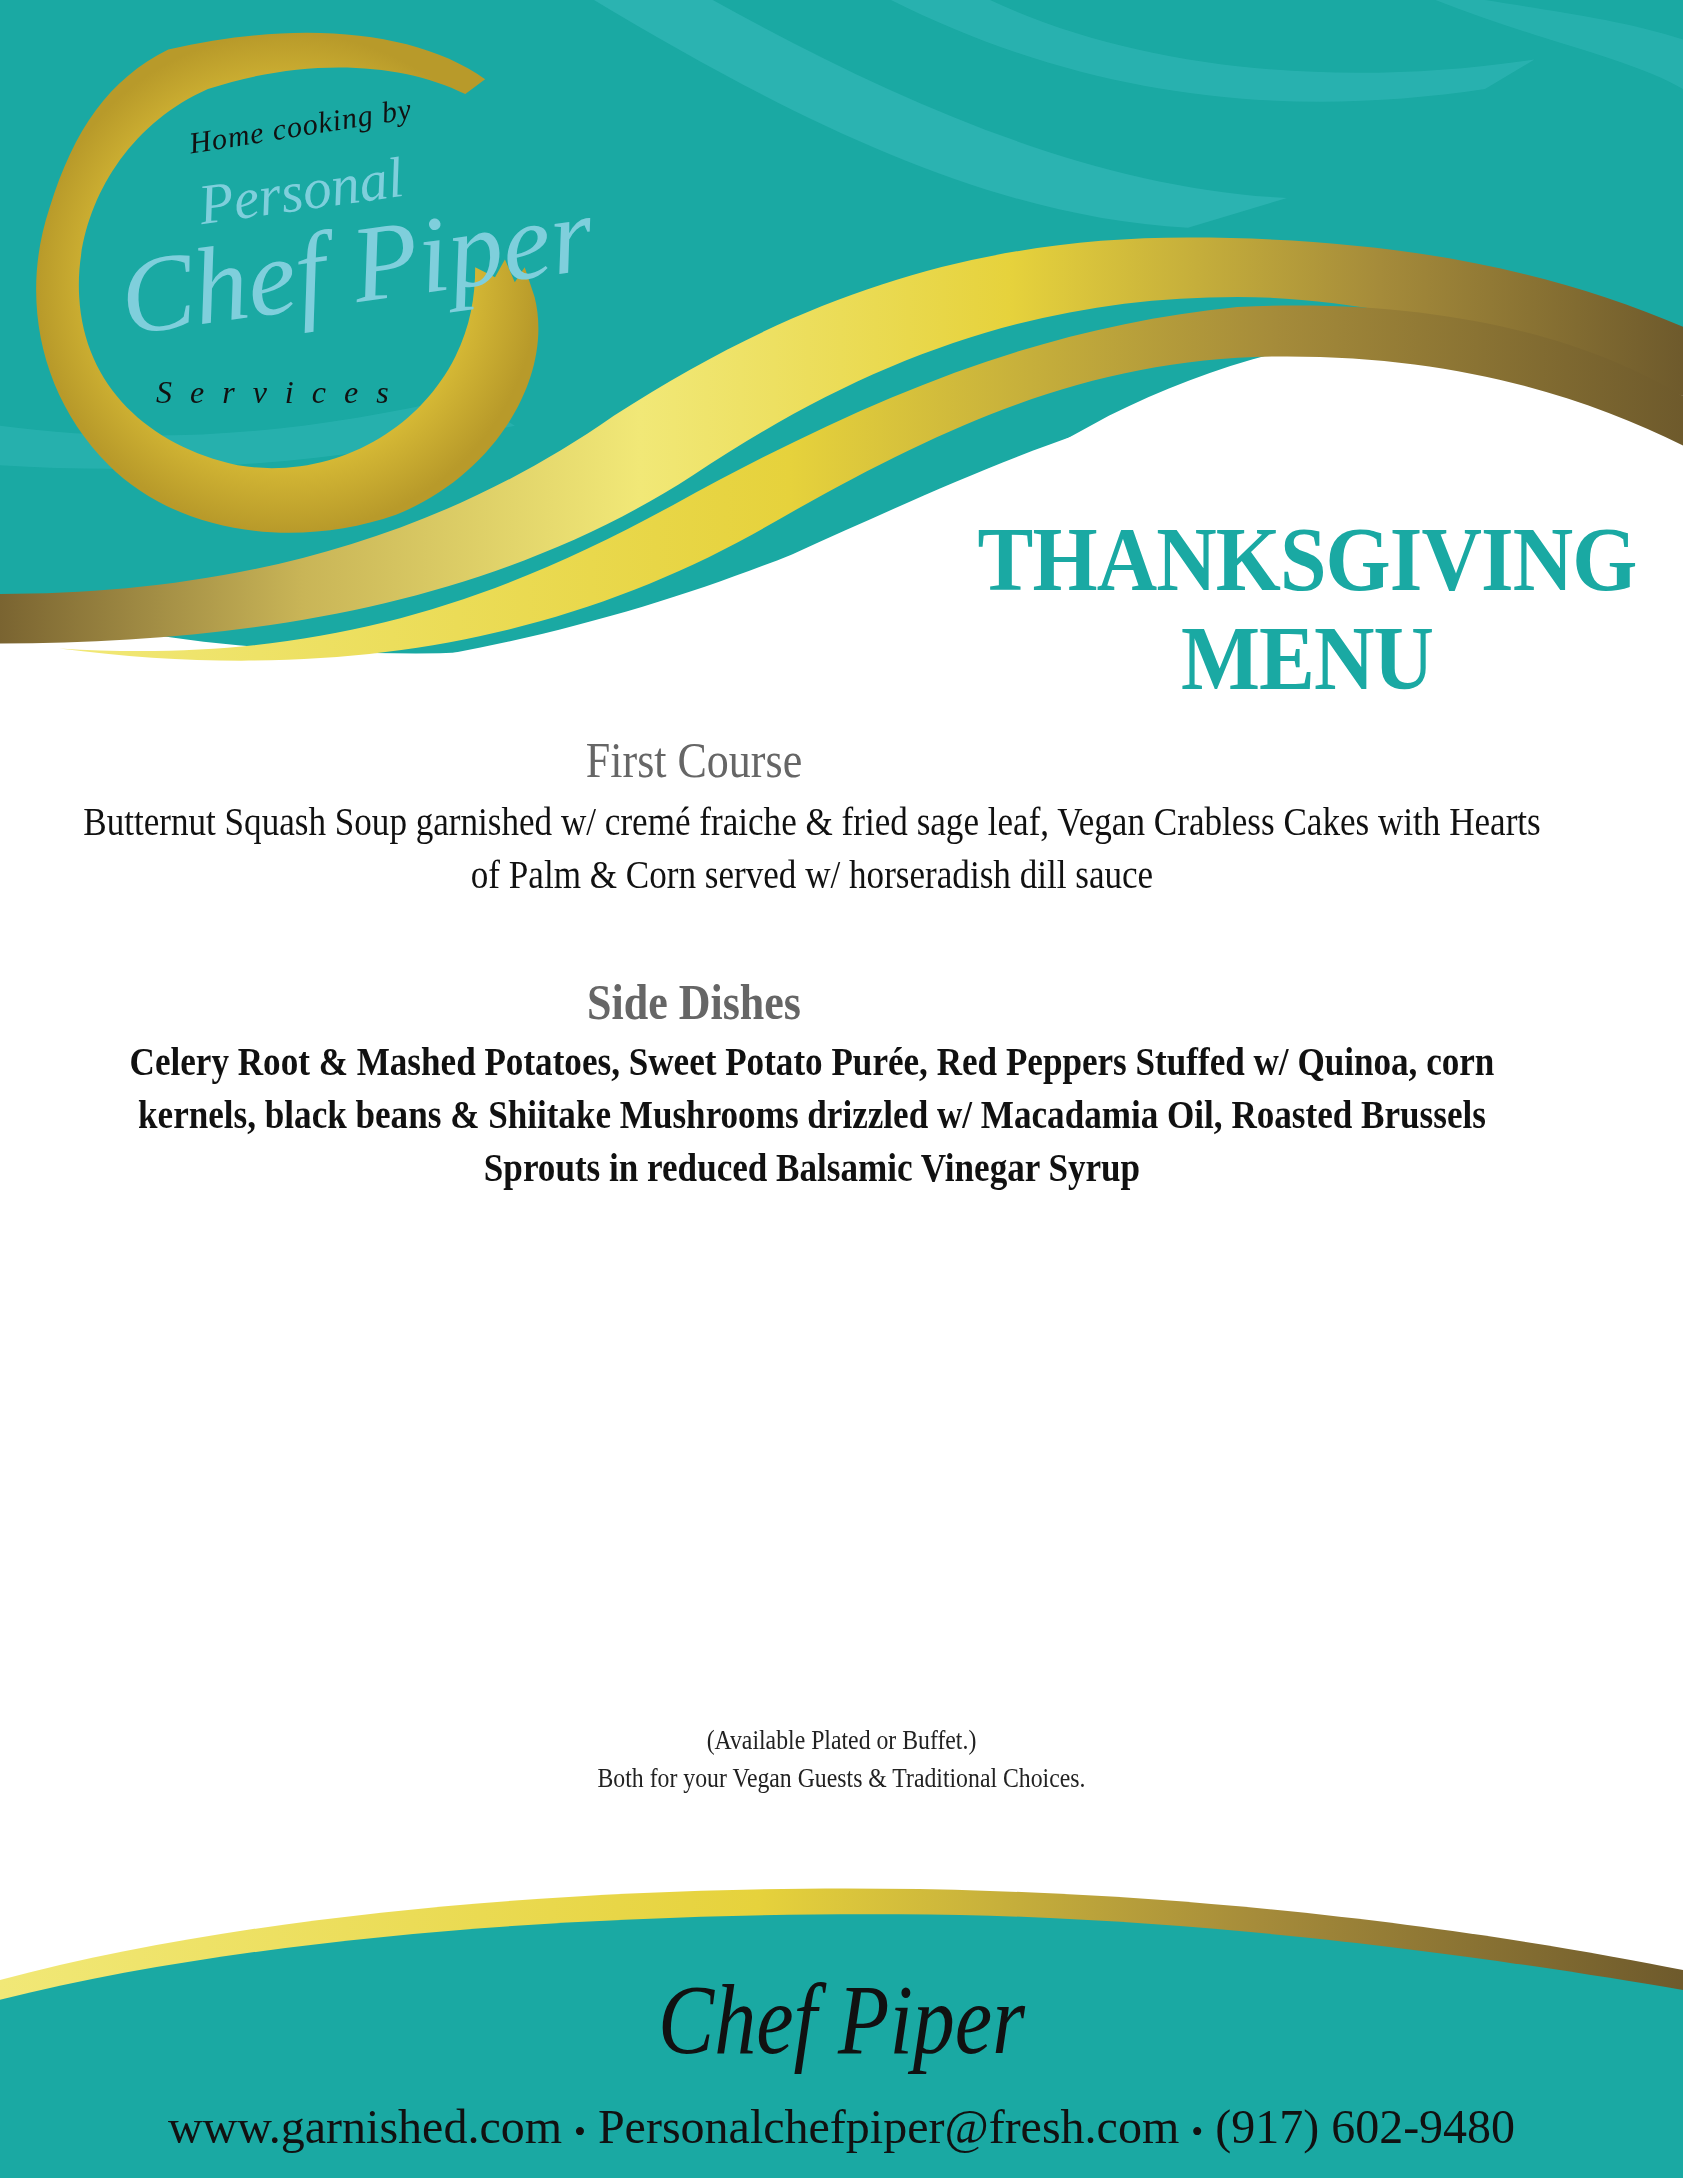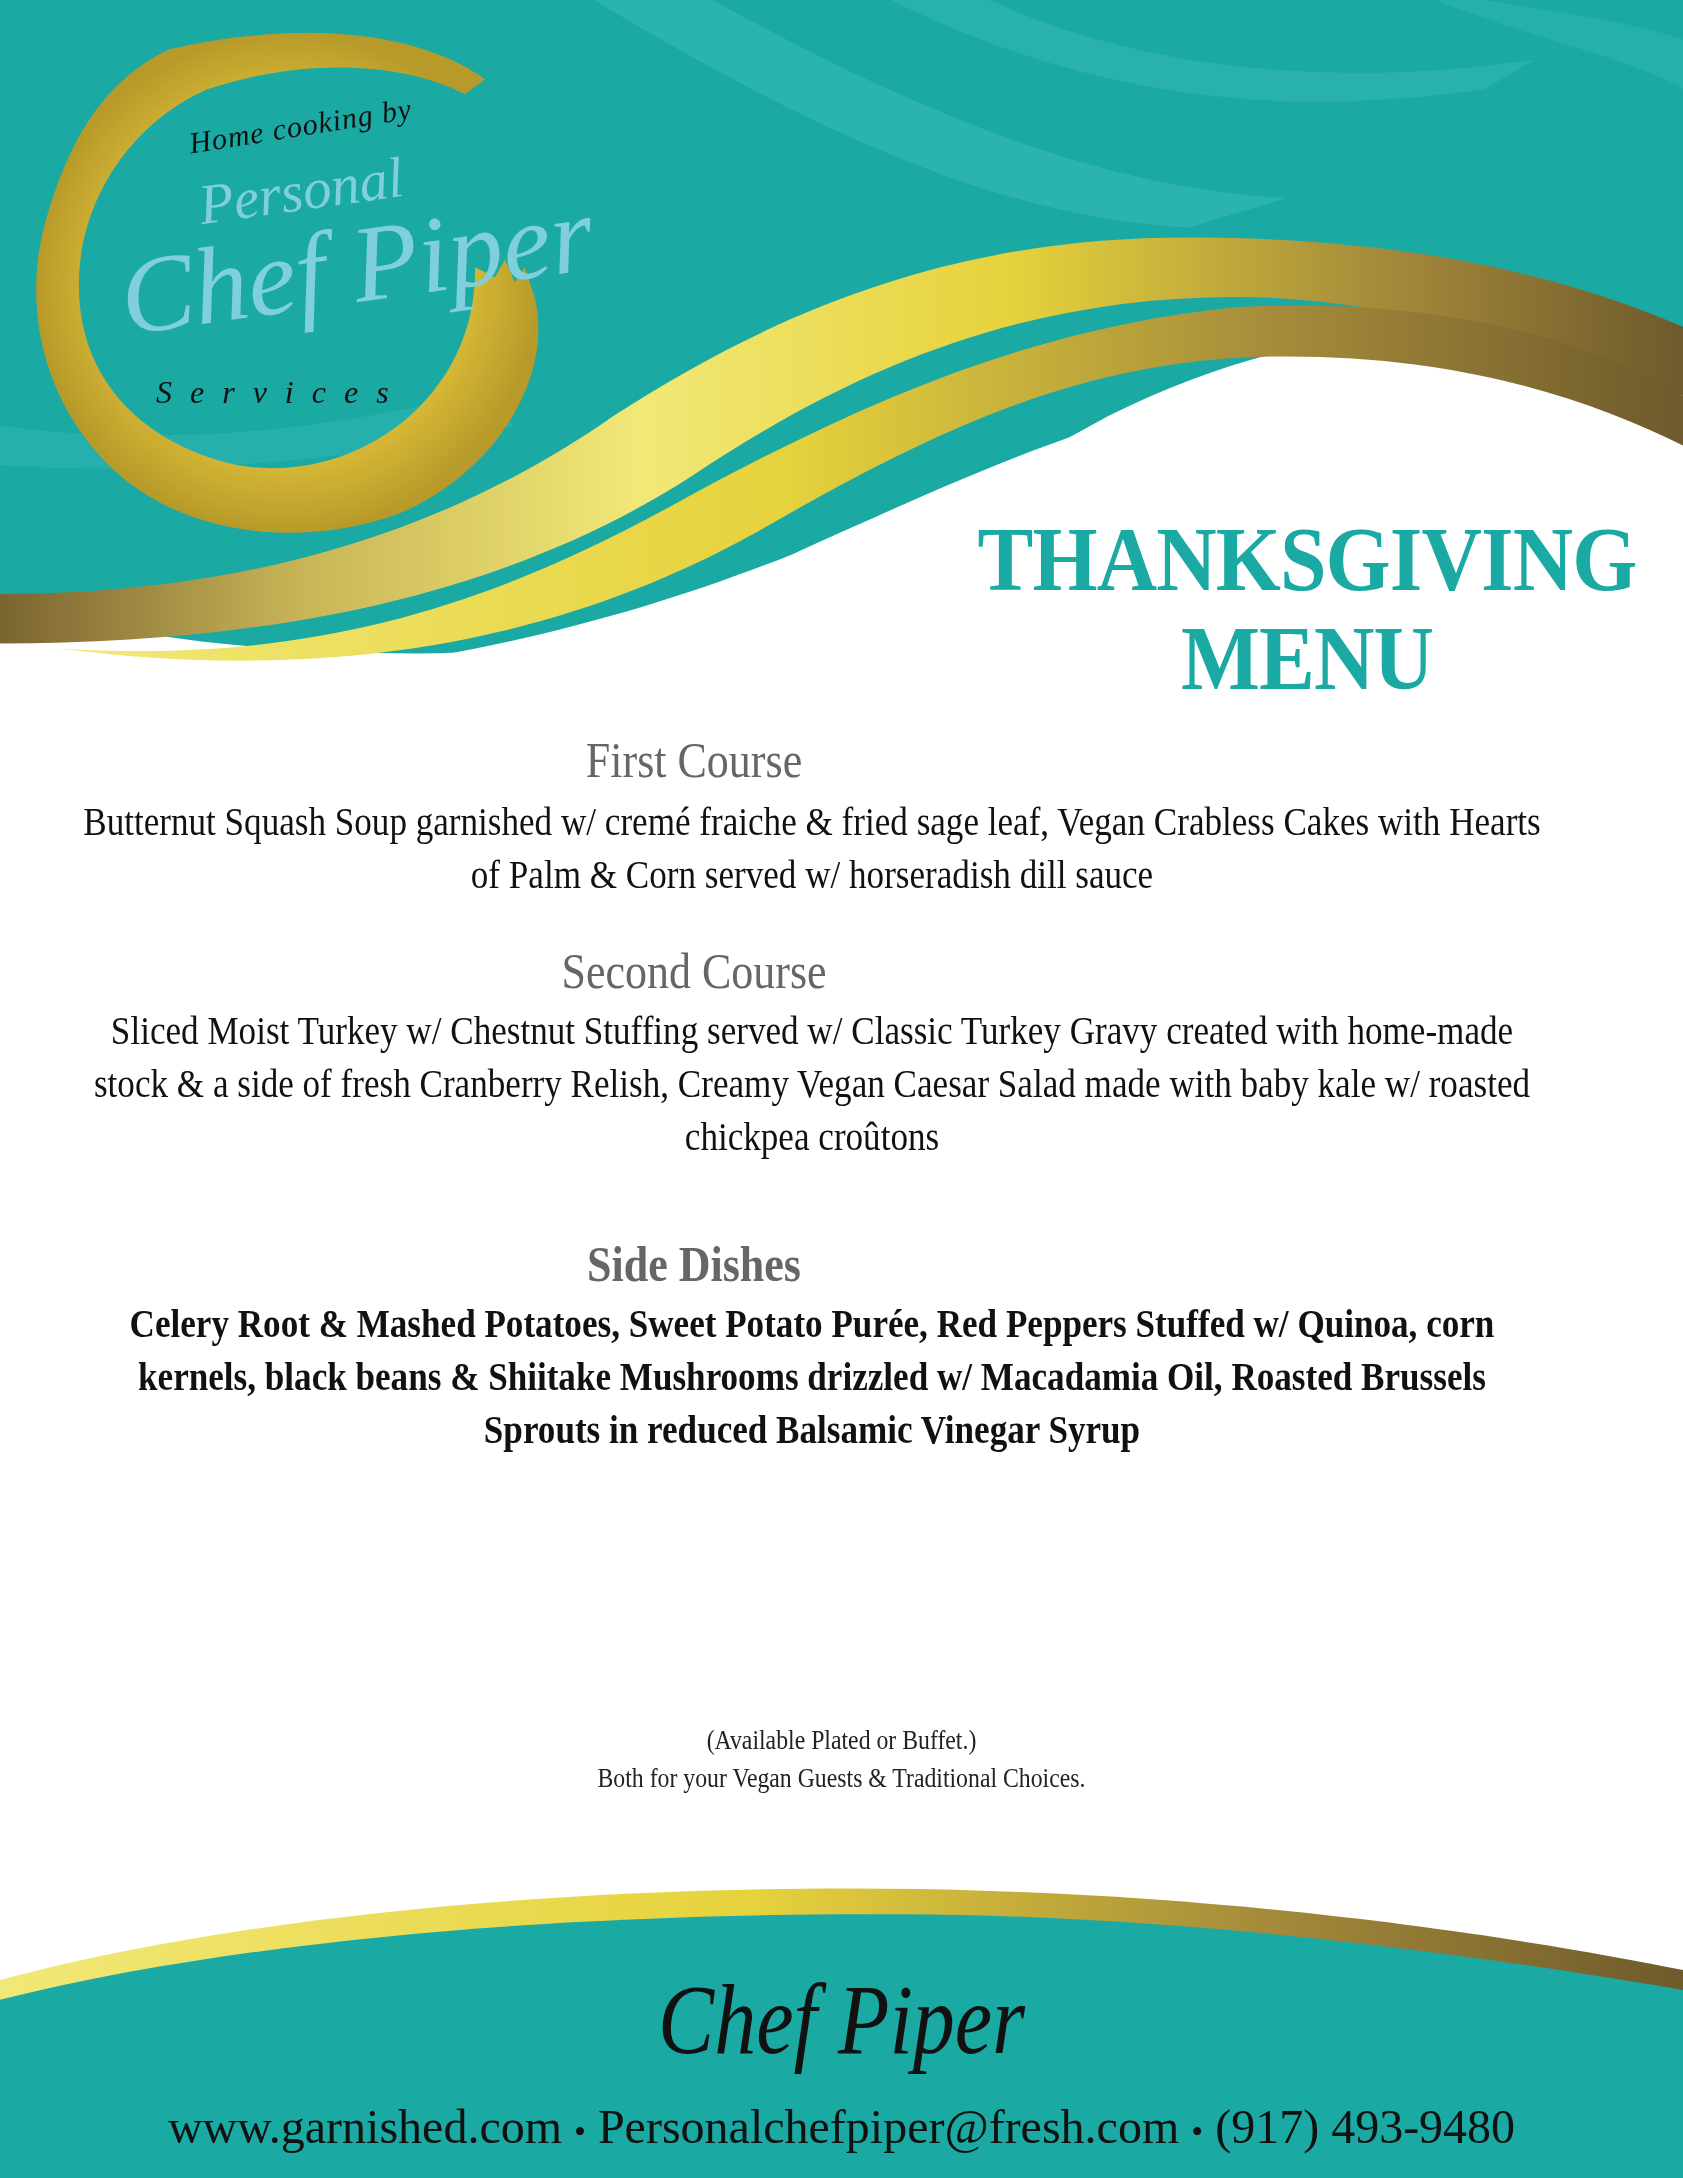--- a/index.html
+++ b/index.html
@@ -120,33 +120,29 @@
 <div class="title">
   <div>THANKSGIVING</div>
   <div>MENU</div>
 </div>
 
 <div class="content">
   <div class="section sec-first">
     <p class="section-heading">First Course</p>
     <p class="section-body">Butternut Squash Soup garnished w/ cremé fraiche &amp; fried sage leaf, Vegan Crabless Cakes with Hearts of Palm &amp; Corn served w/ horseradish dill sauce</p>
   </div>
-  <div class="section sec-second">
-    <p class="section-heading">Second Course</p>
-    <p class="section-body">Sliced Moist Turkey w/ Chestnut Stuffing served w/ Classic Turkey Gravy created with home-made stock &amp; a side of fresh Cranberry Relish, Creamy Vegan Caesar Salad made with baby kale w/ roasted chickpea croûtons</p>
-  </div>
   <div class="section sec-side">
     <p class="section-heading">Side Dishes</p>
     <p class="section-body">Celery Root &amp; Mashed Potatoes, Sweet Potato Purée, Red Peppers Stuffed w/ Quinoa, corn kernels, black beans &amp; Shiitake Mushrooms drizzled w/ Macadamia Oil, Roasted Brussels Sprouts in reduced Balsamic Vinegar Syrup</p>
   </div>
 </div>
 
 <div class="notes">
   <div>(Available Plated or Buffet.)</div>
   <div>Both for your Vegan Guests &amp; Traditional Choices.</div>
 </div>
 
 <div class="sig">Chef Piper</div>
 
 <div class="contact">
-  <span>www.garnished.com</span><span class="dot">•</span><span>Personalchefpiper@fresh.com</span><span class="dot">•</span><span>(917) 493-9480</span>
+  <span>www.garnished.com</span><span class="dot">•</span><span>Personalchefpiper@fresh.com</span><span class="dot">•</span><span>(917) 602-9480</span>
 </div>
 
 
 </body></html>

